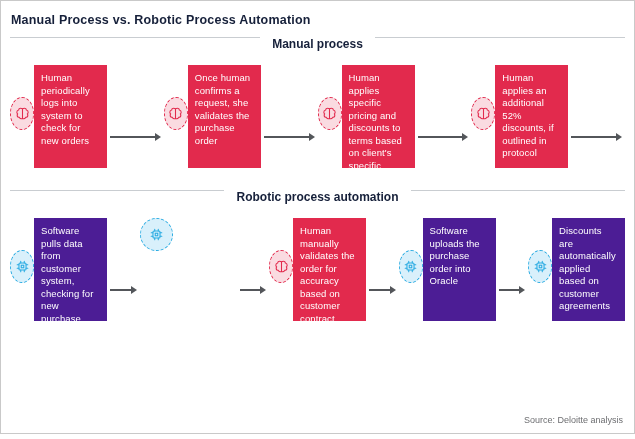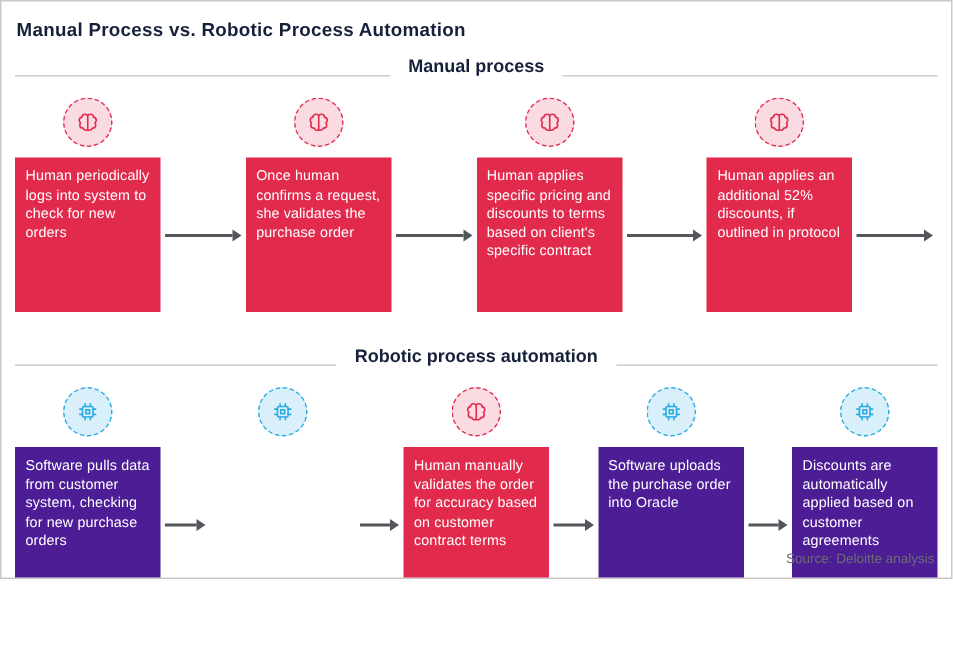--- a/index.html
+++ b/index.html
@@ -2,54 +2,54 @@
 <html><head>
 <meta charset="utf-8">
 <style>
   * { margin: 0; padding: 0; box-sizing: border-box; }
   body {
     font-family: "Liberation Sans", sans-serif;
     background: #ffffff;
   }
   .canvas {
     width: 635px;
-    height: 386px;
+    height: 434px;
     border: 1px solid #c9c9c9;
     background: #ffffff;
     padding: 10px 9px 8px 9px;
     position: relative;
     overflow: hidden;
   }
   .title {
     font-size: 12.5px;
     font-weight: bold;
     color: #16203a;
     letter-spacing: 0.2px;
     margin: 2px 0 10px 1px;
   }
   .section-header {
     display: flex;
-    align-items: flex-end;
+    align-items: flex-start;
     margin: 6px 0 14px 0;
   }
   .section-header.second { margin-top: 22px; }
   .section-header .line { flex: 1; height: 1px; background: #c9cdd1; }
   .section-header .label {
     font-size: 12px;
     font-weight: bold;
     color: #16203a;
     padding: 0 12px;
     white-space: nowrap;
   }
   .row { display: flex; align-items: flex-start; }
   .step {
     flex: 0 0 97px;
     width: 97px;
     display: flex;
-    flex-direction: column;
+    flex-direction: row;
     align-items: center;
   }
   .ring {
     width: 33px; height: 33px;
     border-radius: 50%;
     display: flex; align-items: center; justify-content: center;
     margin-bottom: 7px;
   }
   .ring.red  { border: 1px dashed #e22a4d; background: #fadbe1; }
   .ring.blue { border: 1px dashed #29abe2; background: #d9f0fb; }

